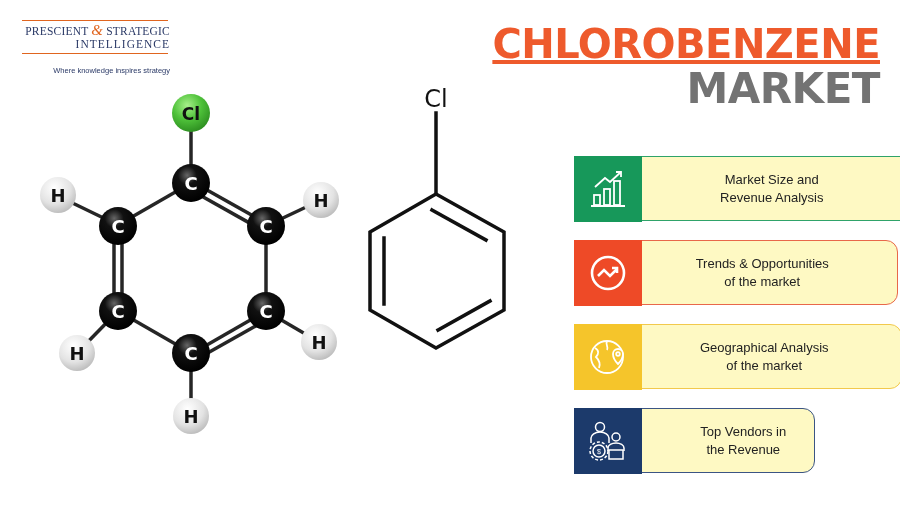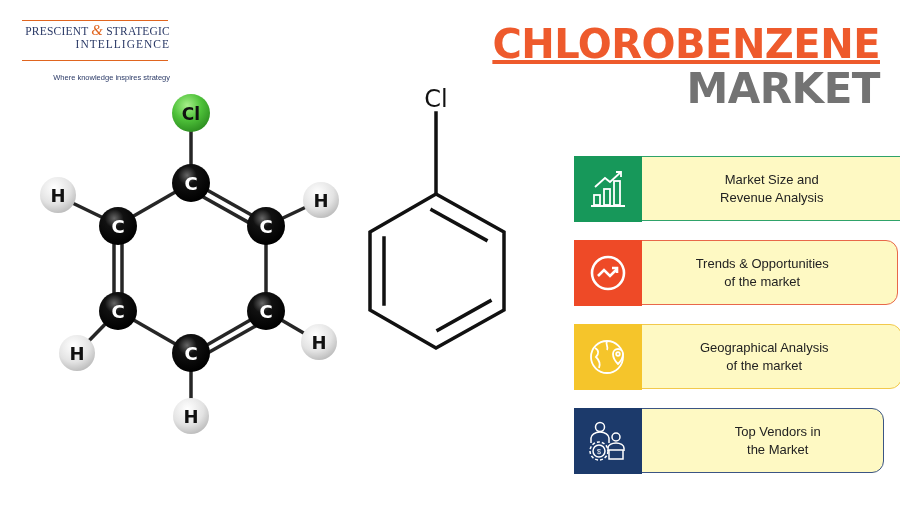--- a/index.html
+++ b/index.html
@@ -1,21 +1,21 @@
 <!DOCTYPE html>
 <html><head>
 <meta charset="utf-8">
 <style>
   html, body { margin:0; padding:0; }
   body { width:900px; height:524px; background:#ffffff; position:relative; overflow:hidden; font-family:"Liberation Sans", sans-serif; }
   .logo { position:absolute; left:20px; top:20px; width:150px; text-align:right; }
   .logo .rule { height:1px; background:#e0651f; margin:0 2px; }
   .logo .l1 { font-family:"Liberation Serif", serif; font-size:11.5px; color:#2b3a67; letter-spacing:0.2px; line-height:14px; margin-top:2px; white-space:nowrap; }
   .logo .amp { color:#e0651f; font-style:italic; font-size:15px; }
-  .logo .l2 { font-family:"Liberation Serif", serif; font-size:11.5px; color:#2b3a67; letter-spacing:1px; line-height:13px; margin-bottom:9px; }
+  .logo .l2 { font-family:"Liberation Serif", serif; font-size:11.5px; color:#2b3a67; letter-spacing:1px; line-height:13px; margin-bottom:2px; }
   .logo .tag { font-size:7.5px; color:#2b3a67; margin-top:12px; white-space:nowrap; }
   .title1 { position:absolute; right:20px; top:22px; font-family:"DejaVu Sans", sans-serif; font-weight:bold; font-size:40px; color:#ee5a2c; letter-spacing:-0.5px; line-height:44px;text-decoration:underline; }
   .title2 { position:absolute; right:20px; top:66px; font-family:"DejaVu Sans", sans-serif; font-weight:bold; font-size:42px; color:#737373; letter-spacing:-0.5px; line-height:46px; }
   .card { position:absolute; left:574px; height:65px; border:1.5px solid; border-radius:0 12px 12px 0; background:#fef9c3; box-sizing:border-box; display:flex; }
   .card .ic { width:68px; height:100%; display:flex; align-items:center; justify-content:center; margin-left:-1.5px; margin-top:-1.5px; height:calc(100% + 3px); }
   .card .txt { flex:1; display:flex; align-items:center; justify-content:center; text-align:center; font-size:13px; line-height:18px; color:#222; padding-right:14px; }
   svg.mol { position:absolute; left:0; top:0; }
 </style>
 </head>
 <body>
@@ -177,32 +177,32 @@
     </svg>
   </div>
   <div class="txt">
       <div>
         <div>Geographical Analysis</div>
         <div>of the market</div>
       </div>
     </div>
 </div>
 
-<div class="card" style="top:408px;width:310px;border-color:#3b5584;gap:45px;">
+<div class="card" style="top:408px;width:241px;border-color:#3b5584;gap:45px;">
   <div class="ic" style="background:#1c3a6b;">
     <svg width="44" height="44" viewBox="0 0 44 44" fill="none" stroke="#fff" stroke-width="1.5">
       <circle cx="14" cy="8" r="4.5"></circle>
         <path d="M5,24 v-5 a9,6 0 0 1 18,0 v5"></path>
       <circle cx="30" cy="18" r="4"></circle>
         <path d="M22,32 v-3 a8,5 0 0 1 16,0 v3"></path>
       <circle cx="13" cy="32" r="6"></circle>
         <circle cx="13" cy="32" r="9" stroke-dasharray="3 2"></circle>
       <text x="13" y="35" font-size="7" fill="#fff" stroke="none" text-anchor="middle">$</text>
       <rect x="23" y="31" width="14" height="9"></rect>
     </svg>
   </div>
   <div class="txt">
       <div>
         <div>Top Vendors in</div>
-        <div>the Market</div>
+        <div>the Revenue</div>
       </div>
     </div>
 </div>
 
 </body></html>

